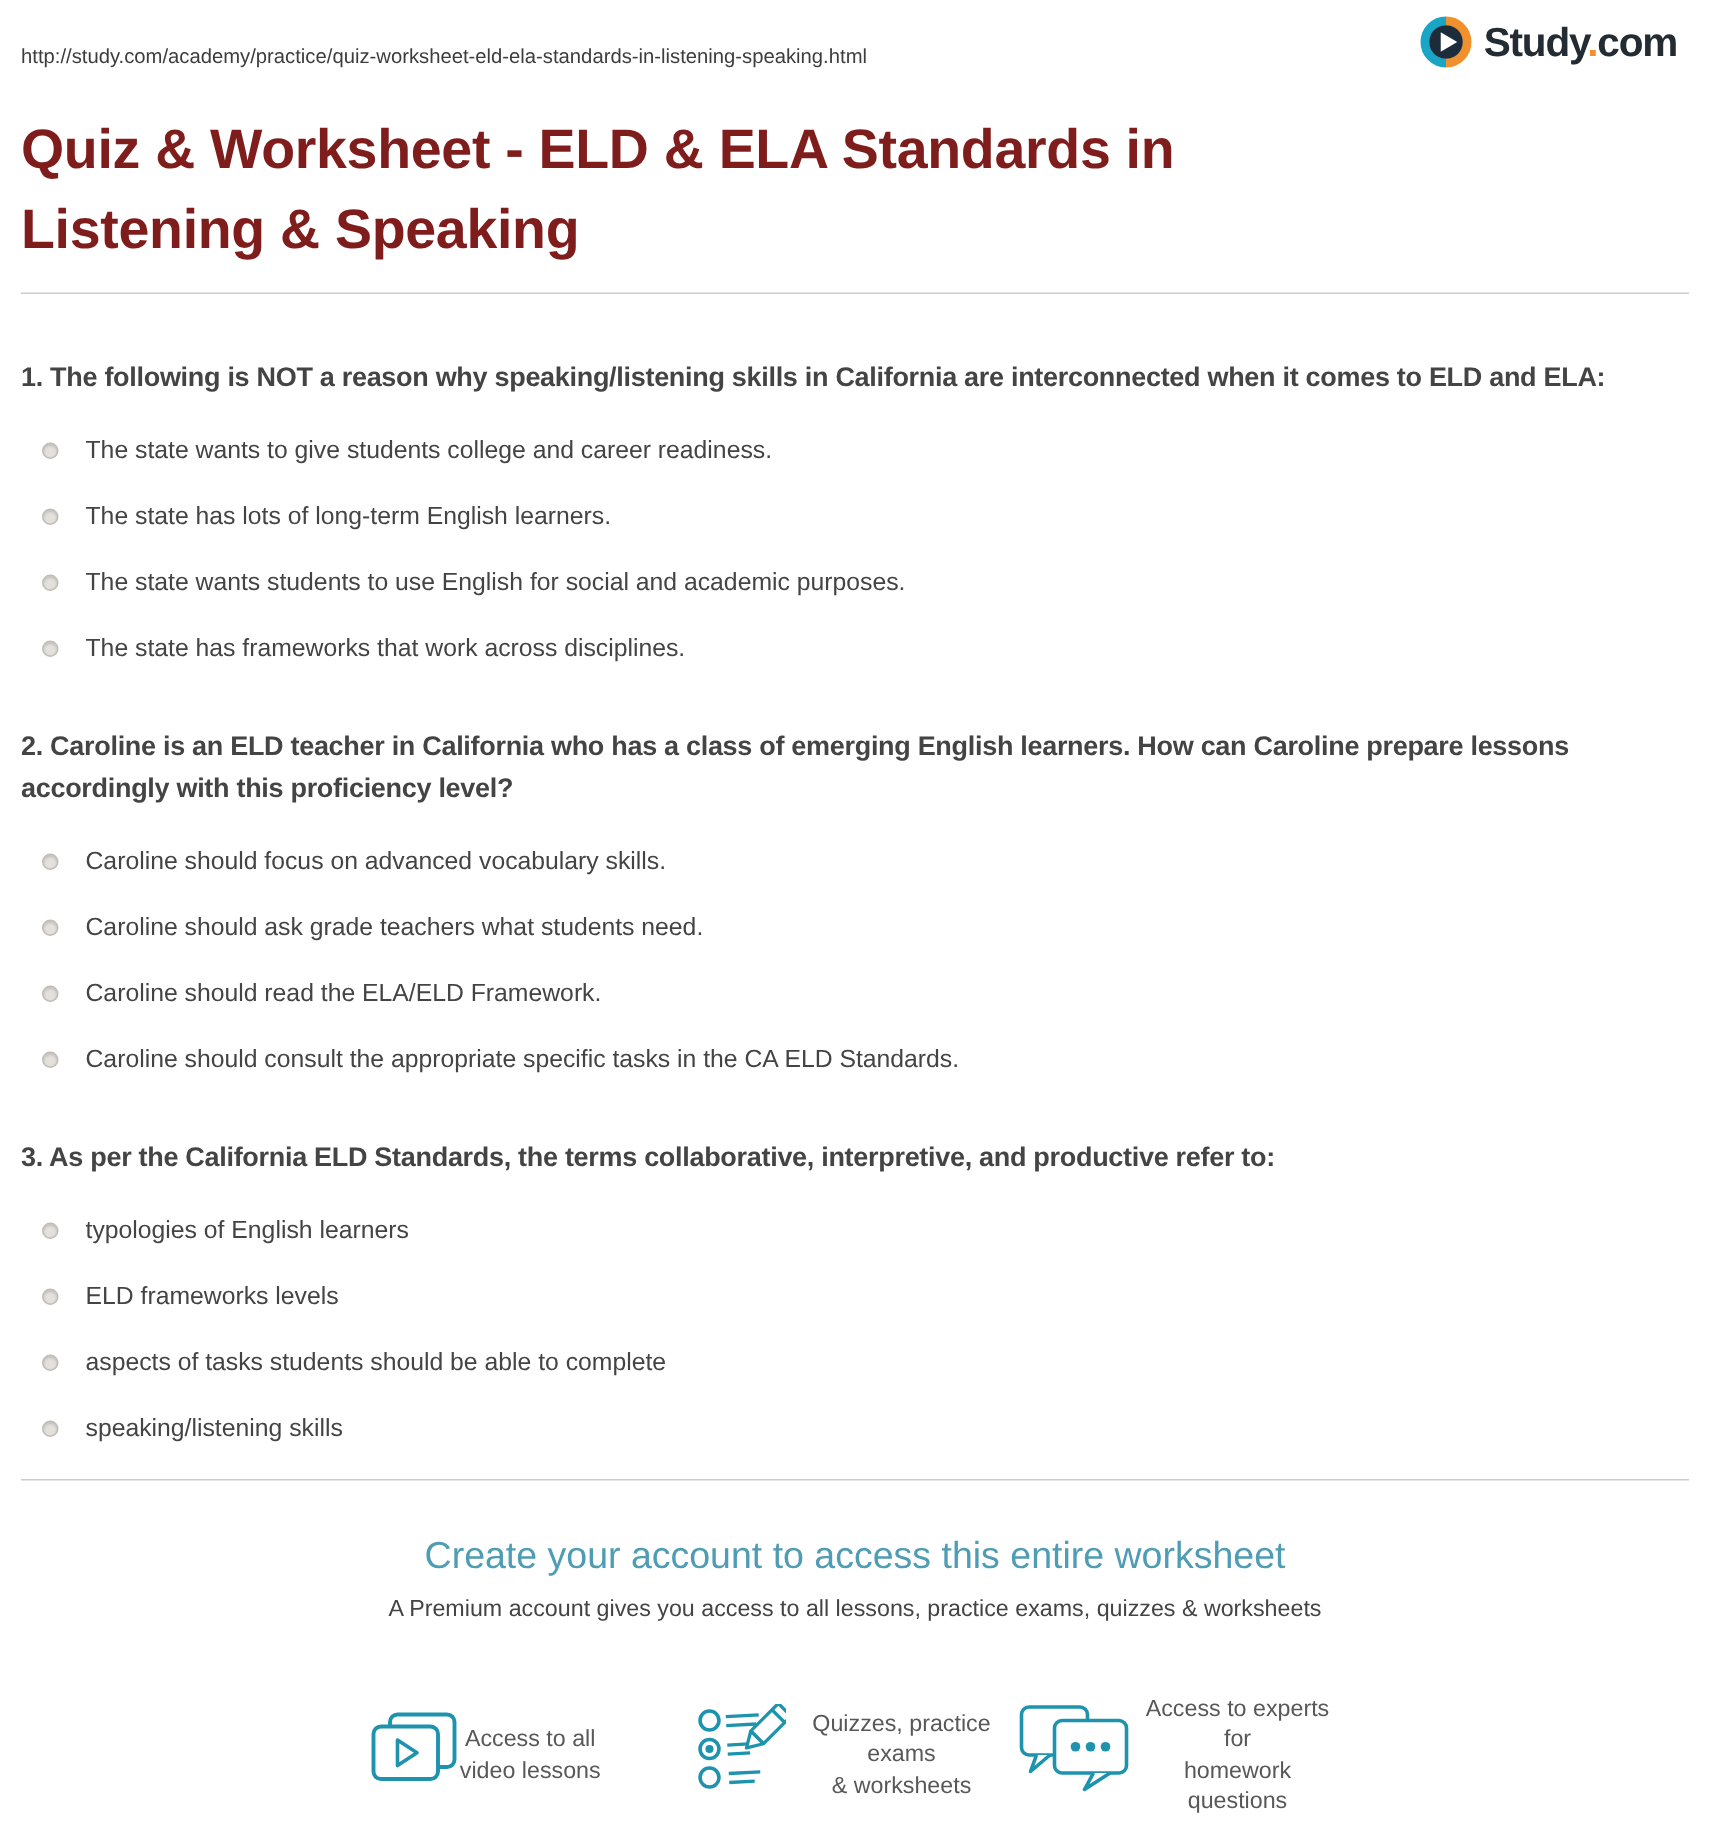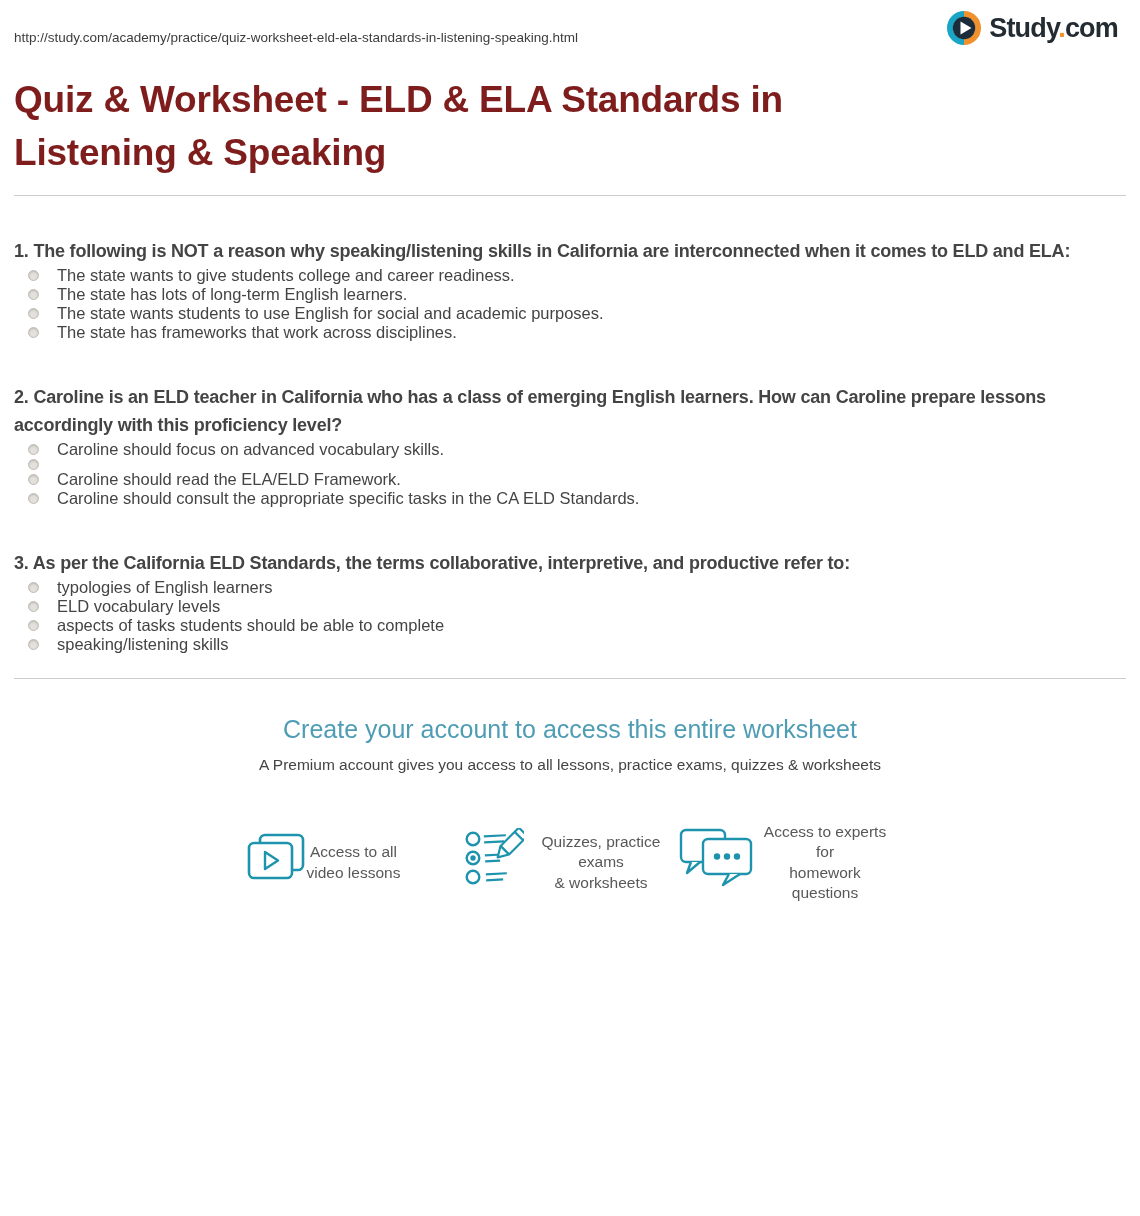--- a/index.html
+++ b/index.html
@@ -61,20 +61,21 @@
     font-size: 18px;
     font-weight: bold;
     color: #444444;
     line-height: 1.55;
     margin: 0;
     letter-spacing: -0.2px;
   }
   .option {
     display: flex;
     align-items: center;
+    margin-top: 25px;
     cursor: pointer;
   }
   .radio {
     width: 11px;
     height: 11px;
     border-radius: 50%;
     background: #e4e1dd;
     border: 1px solid #c2bcb5;
     box-shadow: inset 0 1px 2px rgba(0,0,0,0.18);
     margin: 0 18px 0 14px;
@@ -170,40 +171,41 @@
     </section>
 
     <section class="question">
       <h2 class="question-text">2. Caroline is an ELD teacher in California who has a class of emerging English learners. How can Caroline prepare lessons accordingly with this proficiency level?</h2>
       <div class="option">
         <span class="radio"></span>
         <span class="option-label">Caroline should focus on advanced vocabulary skills.</span>
       </div>
       <div class="option">
         <span class="radio"></span>
+        <span class="option-label">Caroline should ask grade teachers what students need.</span>
       </div>
       <div class="option">
         <span class="radio"></span>
         <span class="option-label">Caroline should read the ELA/ELD Framework.</span>
       </div>
       <div class="option">
         <span class="radio"></span>
         <span class="option-label">Caroline should consult the appropriate specific tasks in the CA ELD Standards.</span>
       </div>
     </section>
 
     <section class="question">
       <h2 class="question-text">3. As per the California ELD Standards, the terms collaborative, interpretive, and productive refer to:</h2>
       <div class="option">
         <span class="radio"></span>
         <span class="option-label">typologies of English learners</span>
       </div>
       <div class="option">
         <span class="radio"></span>
-        <span class="option-label">ELD vocabulary levels</span>
+        <span class="option-label">ELD frameworks levels</span>
       </div>
       <div class="option">
         <span class="radio"></span>
         <span class="option-label">aspects of tasks students should be able to complete</span>
       </div>
       <div class="option">
         <span class="radio"></span>
         <span class="option-label">speaking/listening skills</span>
       </div>
     </section>

